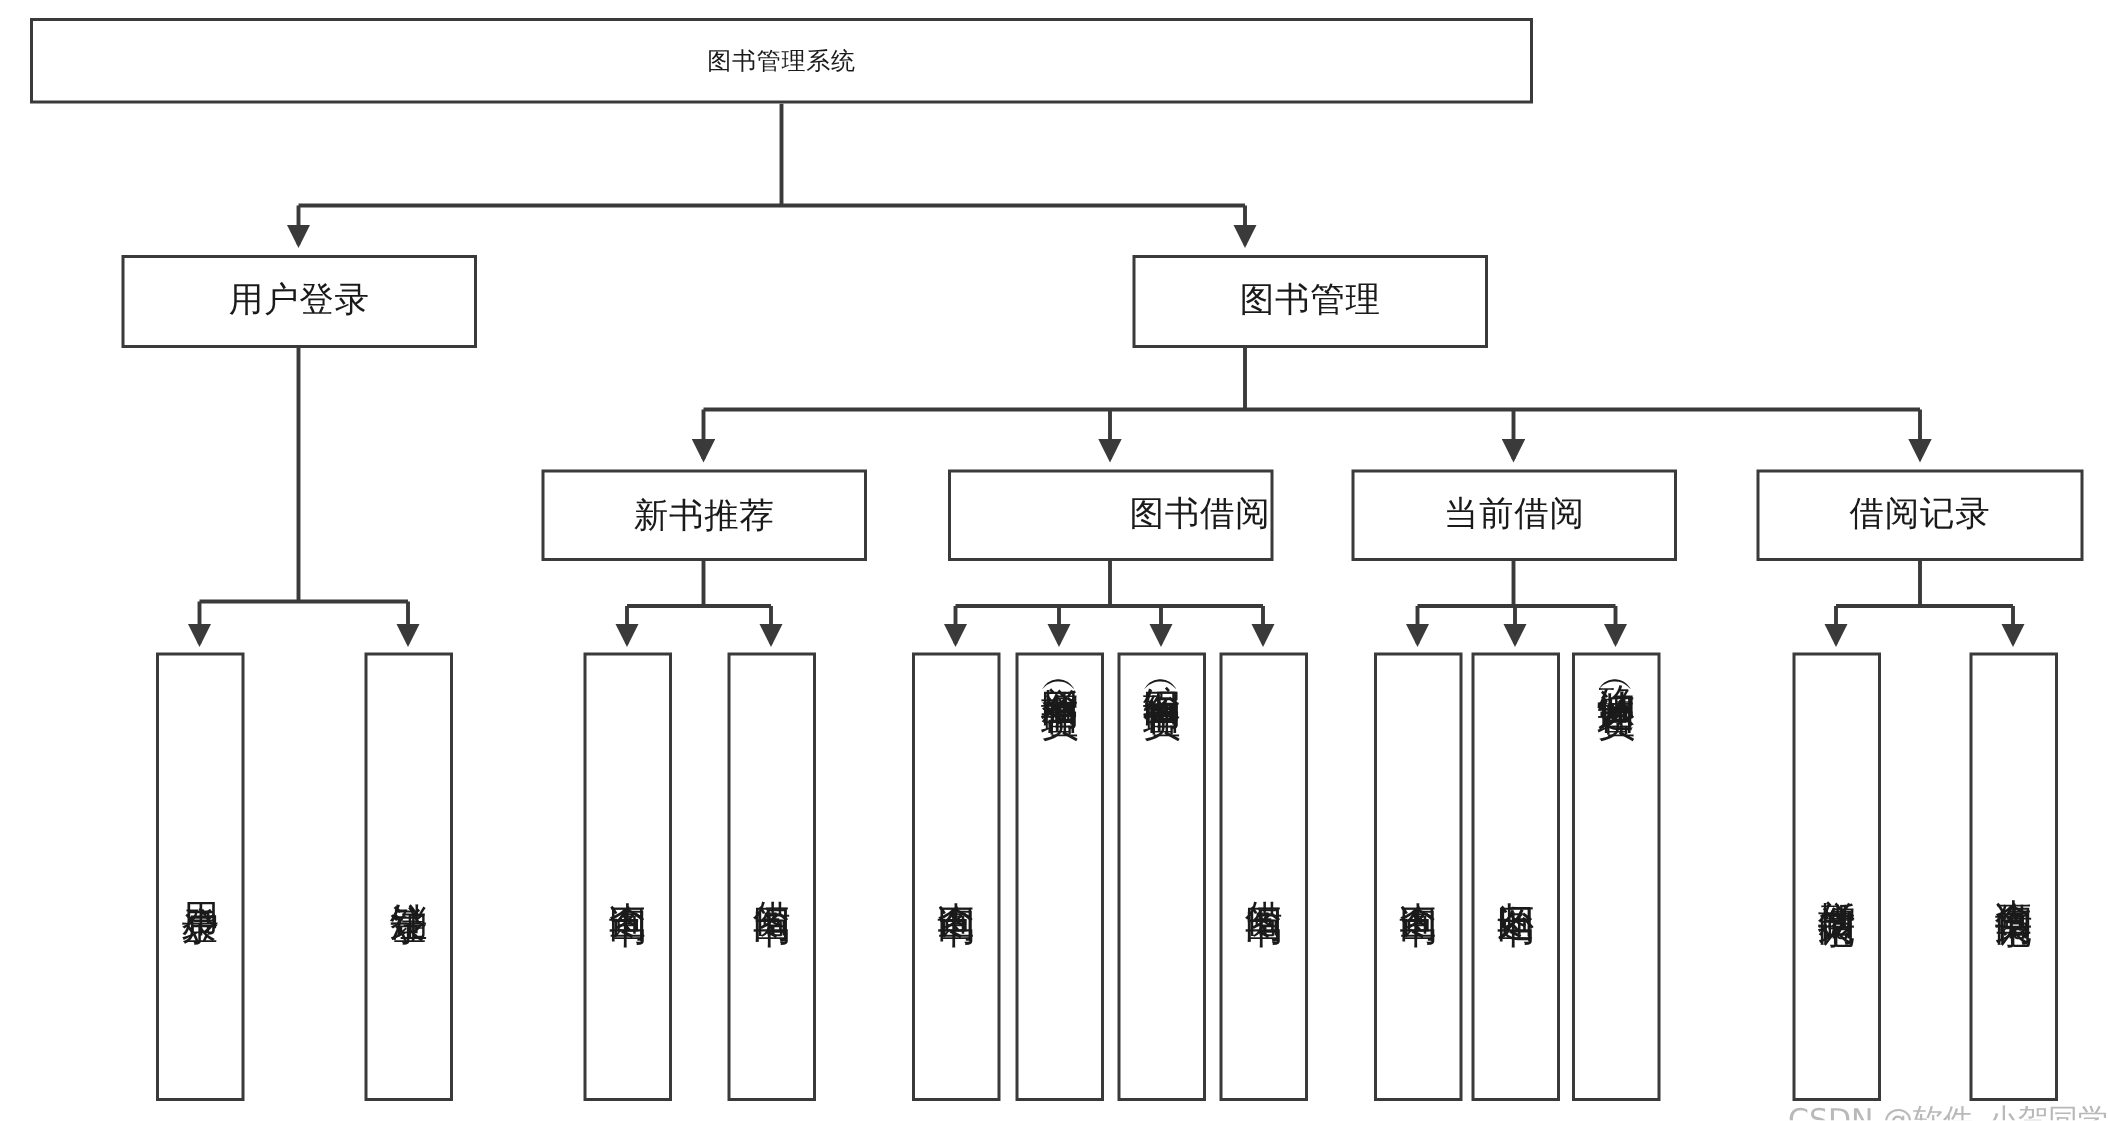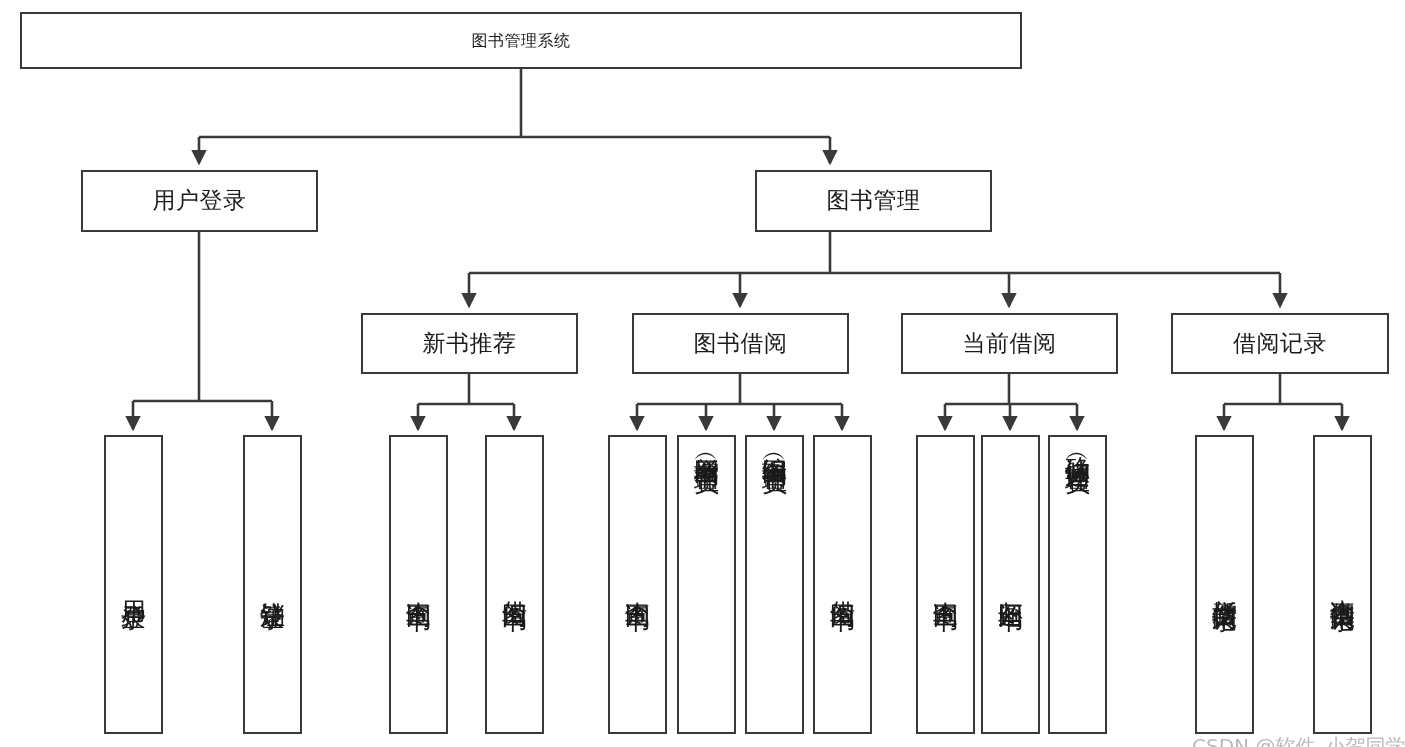--- a/index.html
+++ b/index.html
@@ -141,21 +141,21 @@
   <div class="node horiz" style="left:81px; top:170px; width:237px; height:62px;">
     <span class="label">用户登录</span>
   </div>
   <div class="node horiz" style="left:711px; top:170px; width:237px; height:62px;margin-left:44px;">
     <span class="label">图书管理</span>
   </div>
 
   <div class="node horiz" style="left:361px; top:313px; width:217px; height:61px;font-family:Liberation Serif, serif;">
     <span class="label">新书推荐</span>
   </div>
-  <div class="node horiz" style="left:632px; top:313px; width:217px; height:61px;">
+  <div class="node horiz" style="left:632px; top:313px; width:217px; height:61px;justify-content:flex-end;">
     <span class="label">图书借阅</span>
   </div>
   <div class="node horiz" style="left:1171px; top:313px; width:218px; height:61px;">
     <span class="label">借阅记录</span>
   </div>
   <div class="node horiz" style="left:901px; top:313px; width:217px; height:61px;">
     <span class="label">当前借阅</span>
   </div>
 
   <div class="node vert center" style="left:104px; top:435px; width:59px; height:299px;">

